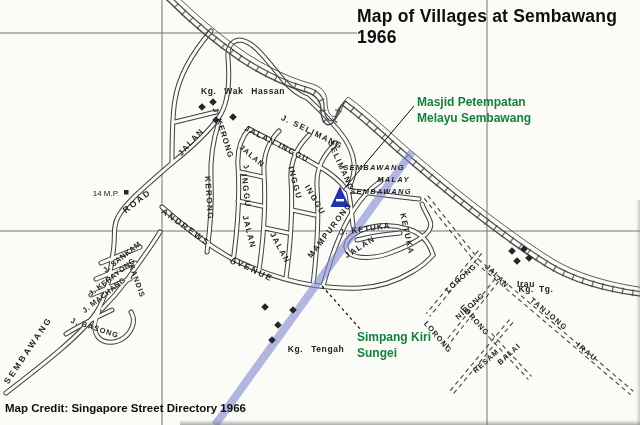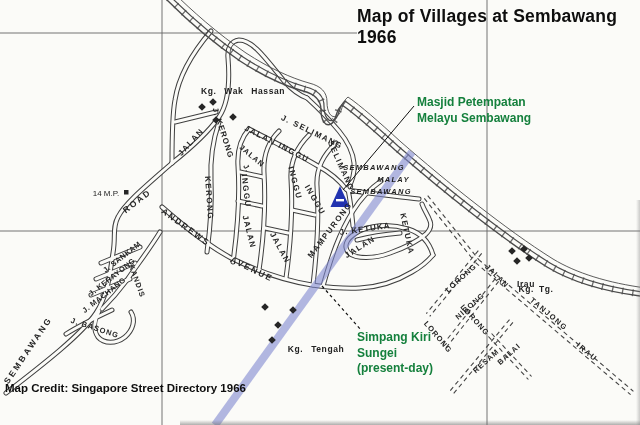--- a/index.html
+++ b/index.html
@@ -4,21 +4,21 @@
 <style>
   html,body{margin:0;padding:0;background:#e8e8e6;}
   .stage{position:relative;width:640px;height:425px;background:#fbfbf8;overflow:hidden;
          font-family:"Liberation Sans", sans-serif;}
   .stage svg{position:absolute;left:0;top:0;}
   .lbl{position:absolute;white-space:nowrap;color:#262626;font-weight:700;
        transform:translate(-50%,-50%);}
   .title{position:absolute;left:357px;top:6px;font-size:17.5px;font-weight:700;color:#0e0e0e;
          letter-spacing:0.2px;}
   .annot{position:absolute;font-size:12px;font-weight:700;color:#15803d;line-height:15.5px;}
-  .credit{position:absolute;left:5px;top:382px;font-size:11.5px;font-weight:700;color:#0e0e0e;}
+  .credit{position:absolute;left:5px;top:402px;font-size:11.5px;font-weight:700;color:#0e0e0e;}
   .village{position:absolute;white-space:nowrap;font-size:8.5px;font-weight:700;color:#222;
            letter-spacing:.6px;word-spacing:5px;transform:translate(-50%,-50%);}
   .settle{position:absolute;white-space:nowrap;font-style:italic;font-size:7.5px;font-weight:600;
           color:#1e1e1e;letter-spacing:1.3px;transform:translate(-50%,-50%);}
   .mile{position:absolute;white-space:nowrap;font-size:8px;font-weight:400;color:#222;
         transform:translate(-50%,-50%);}
   .scan-bottom{position:absolute;left:180px;right:0;bottom:0;height:5px;
      background:linear-gradient(to top, rgba(110,110,110,.55), rgba(110,110,110,0));}
   .scan-right{position:absolute;right:0;top:200px;bottom:0;width:4px;
      background:linear-gradient(to left, rgba(130,130,130,.4), rgba(130,130,130,0));}
@@ -179,21 +179,20 @@
   <div class="title">Map of Villages at Sembawang 1966</div>
 
   <div class="annot" style="left:417px;top:95px;">
     <div>Masjid Petempatan</div>
     <div>Melayu Sembawang</div>
   </div>
 
   <div class="annot" style="left:357px;top:330px;">
     <div>Simpang Kiri</div>
     <div>Sungei</div>
-    <div>(present-day)</div>
   </div>
 
   <div class="settle" style="left:374px;top:167px;">SEMBAWANG</div>
   <div class="settle" style="left:377px;top:179px;padding-left:33px;">MALAY</div>
   <div class="settle" style="left:381px;top:191px;">SEMBAWANG</div>
 
   <div class="village" style="left:229px;top:91px;padding-left:28px;">Kg. Wak Hassan</div>
   <div class="village" style="left:316px;top:328px;margin-top:21px;">Kg. Tengah</div>
   <div class="village" style="left:536px;top:272px;word-spacing:2px;margin-top:17px;">Kg. Tg.</div>
   <div class="village" style="left:526px;top:284px;">Irau</div>

